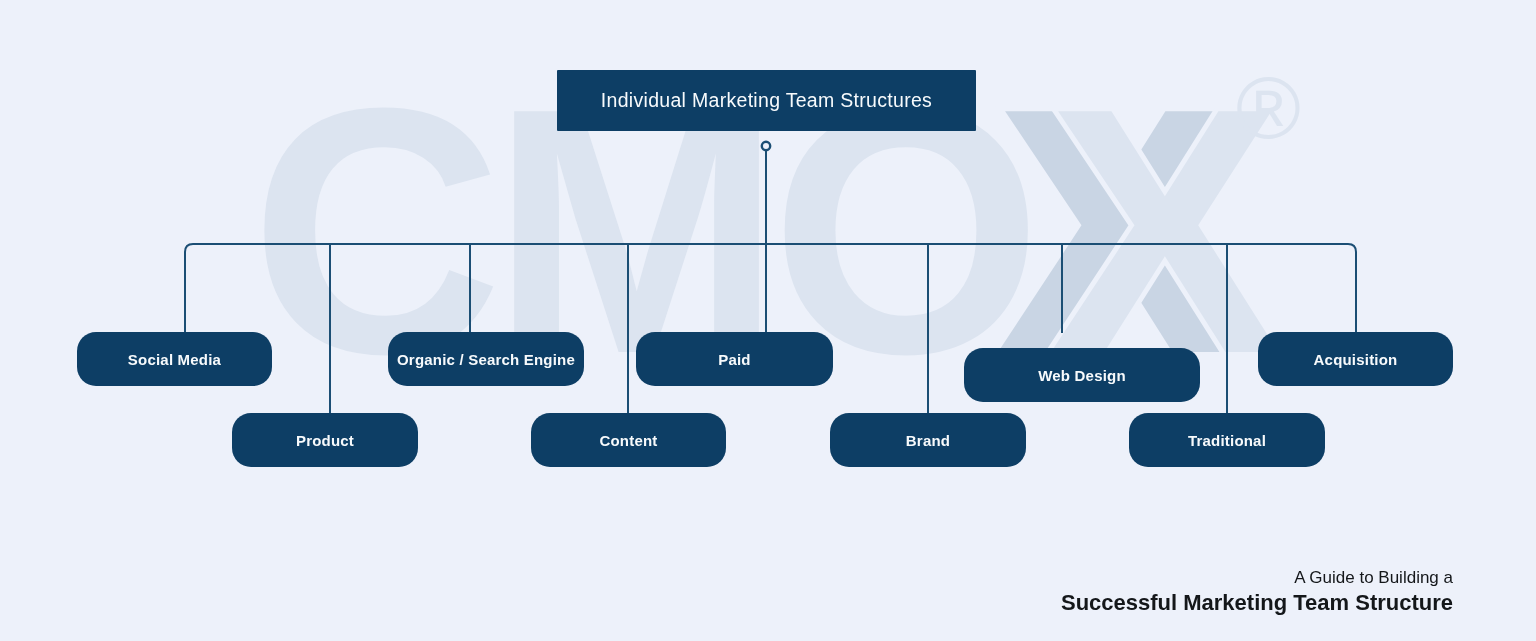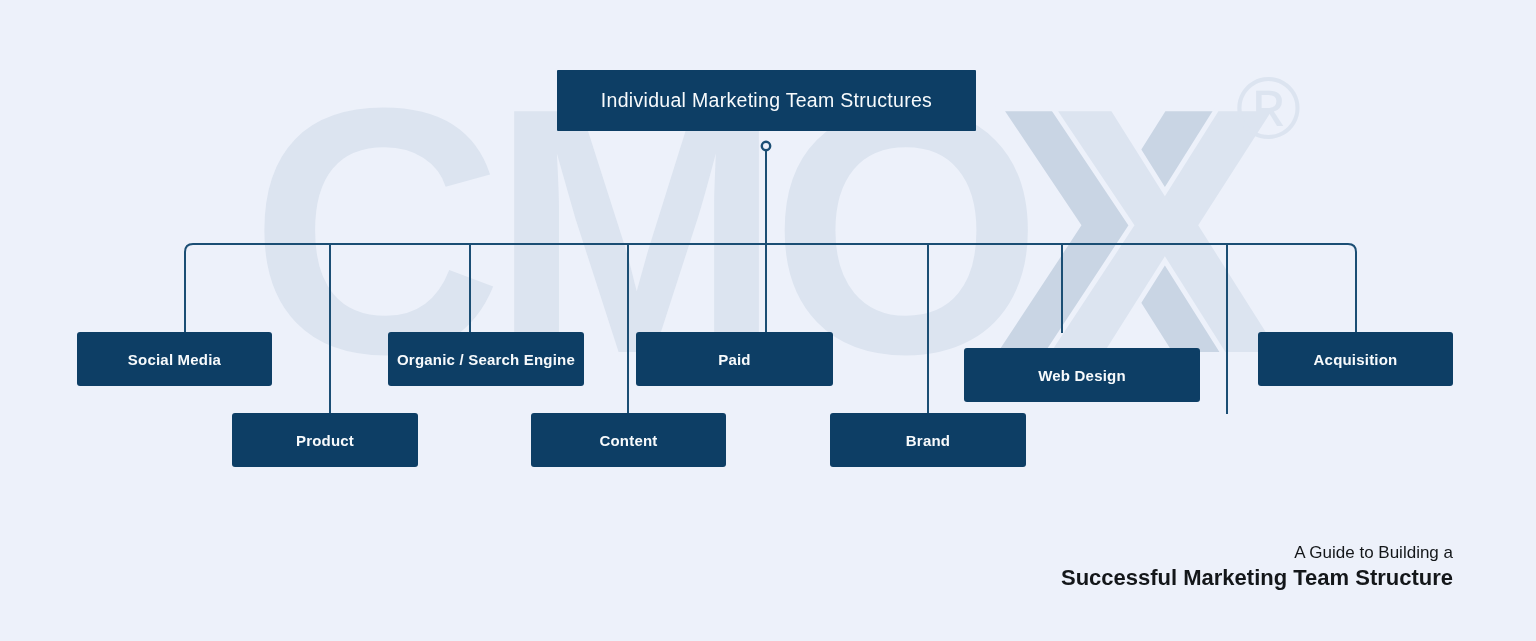--- a/index.html
+++ b/index.html
@@ -61,21 +61,21 @@
   .riser-dot {
     fill: var(--background);
     stroke: var(--connector);
     stroke-width: 2.4px;
   }
   .node {
     position: absolute;
     z-index: 2;
     height: 54px;
     background: var(--node-fill);
-    border-radius: 3px;
+    border-radius: 19px;
     color: var(--node-text);
     display: flex;
     align-items: center;
     justify-content: center;
     font-size: 15px;
     font-weight: bold;
     letter-spacing: 0.2px;
     text-align: center;
   }
   .node.root {
@@ -83,21 +83,21 @@
     width: 419px; height: 61px;
     border-radius: 1px;
     font-size: 19.5px;
     font-weight: normal;
     letter-spacing: 0.3px;
   }
   .footer {
     position: absolute;
     z-index: 2;
     right: 83px;
-    top: 541px;
+    top: 566px;
     text-align: right;
     color: var(--footer-text);
   }
   .footer .line1 {
     font-size: 17px;
     font-weight: normal;
     line-height: 24px;
   }
   .footer .line2 {
     font-size: 22px;
@@ -134,20 +134,21 @@
 
   <div class="node root">Individual Marketing Team Structures</div>
 
   <div class="node" style="left:77px;  top:332px; width:195px">Social Media</div>
   <div class="node" style="left:232px; top:413px; width:186px">Product</div>
   <div class="node" style="left:388px; top:332px; width:196px">Organic / Search Engine</div>
   <div class="node" style="left:531px; top:413px; width:195px">Content</div>
   <div class="node" style="left:636px; top:332px; width:197px">Paid</div>
   <div class="node" style="left:830px; top:413px; width:196px">Brand</div>
   <div class="node" style="left:964px; top:348px; width:236px">Web Design</div>
+  <div class="node" style="left:1129px;top:413px; width:196px">Traditional</div>
   <div class="node" style="left:1258px;top:332px; width:195px">Acquisition</div>
 
   <div class="footer">
     <div class="line1">A Guide to Building a</div>
     <div class="line2">Successful Marketing Team Structure</div>
   </div>
 
 </div>
 
 </body></html>

